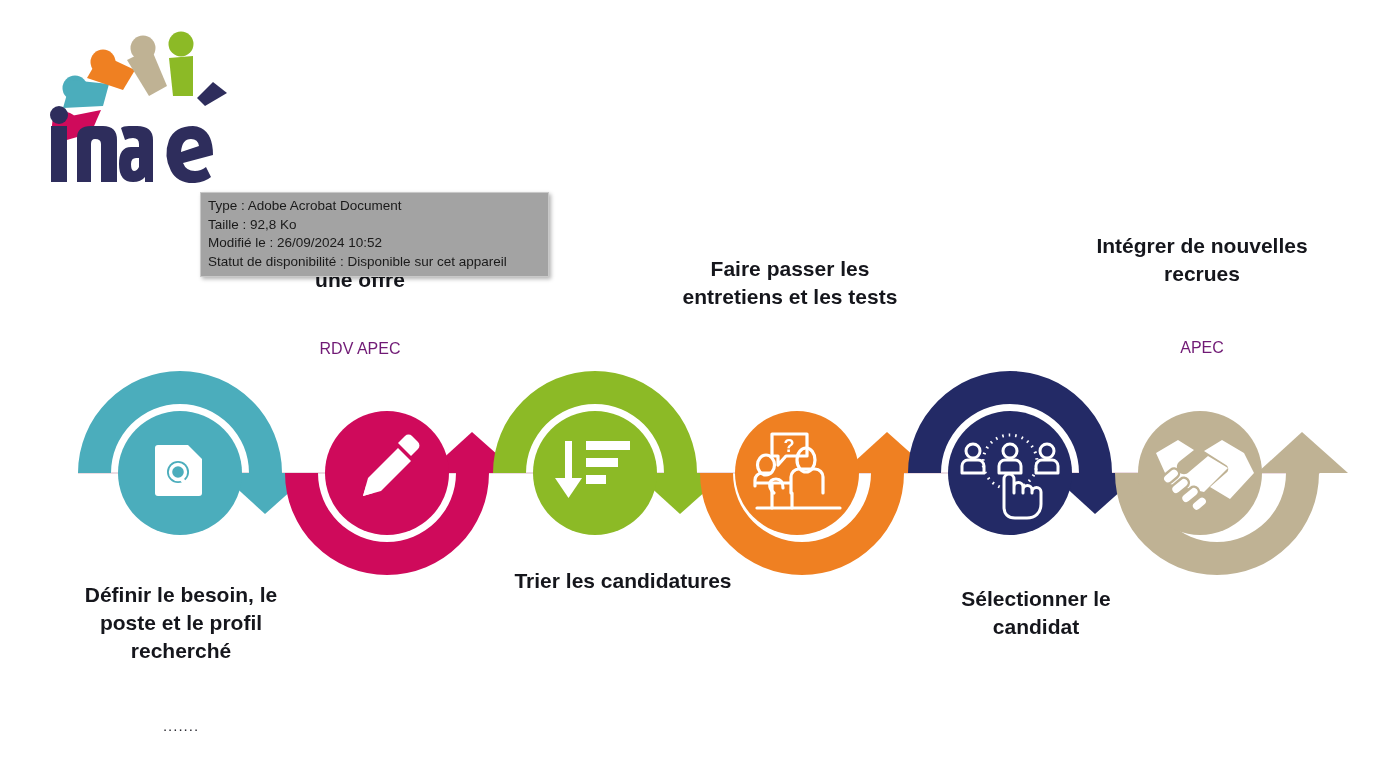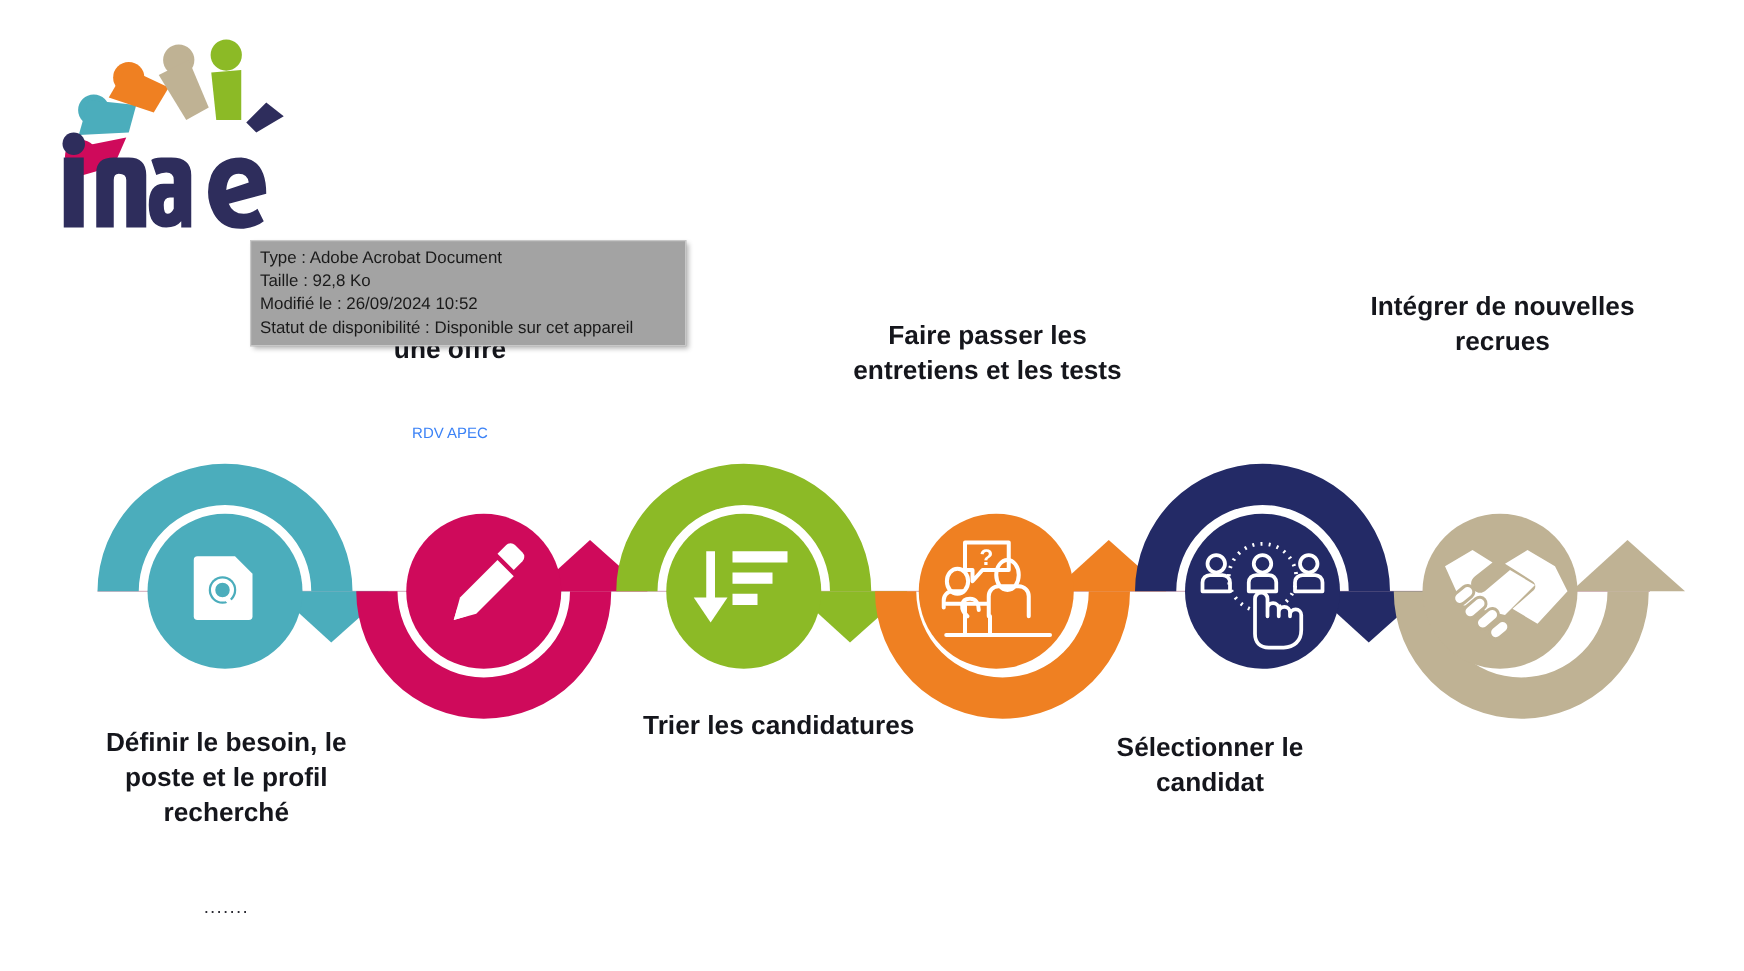--- a/index.html
+++ b/index.html
@@ -61,33 +61,33 @@
     font-weight: bold;
     font-size: 21px;
     line-height: 1.34;
     color: #15161c;
     font-family: "Liberation Sans", sans-serif;
   }
   .step-sub {
     position: absolute;
     text-align: center;
     font-weight: normal;
-    font-size: 12px;
+    font-size: 16px;
     line-height: 1.3;
-    color: #3b82f6;
+    color: #701a75;
     font-family: "Liberation Sans", sans-serif;
   }
 
   .lbl-1 { left: 70px;   top: 581px;  width: 222px; }
   .sub-1 { left: 70px;   top: 716px;  width: 222px; font-size: 15px; letter-spacing: 1px; color:#2b2b33;}
   .lbl-2 { left: 250px;  top: 238px;  width: 220px; }
   .sub-2 { left: 250px;  top: 339px;  width: 220px; }
   .lbl-3 { left: 512px;  top: 567px;  width: 222px; }
   .lbl-4 { left: 678px;  top: 255px;  width: 224px; }
-  .lbl-5 { left: 856px;  top: 585px;  width: 224px; }
+  .lbl-5 { left: 924px;  top: 585px;  width: 224px; }
   .lbl-6 { left: 1093px; top: 232px;  width: 218px; }
   .sub-6 { left: 1093px; top: 338px;  width: 218px; }
 
   
   #tooltip {
     position: absolute;
     left: 200px;
     top: 192px;
     width: 349px;
     box-sizing: border-box;
@@ -250,20 +250,21 @@
   <div class="step-label lbl-2">Rédiger et diffuser une offre</div>
   <div class="step-sub  sub-2">RDV APEC</div>
 
   <div class="step-label lbl-3">Trier les candidatures</div>
 
   <div class="step-label lbl-4">Faire passer les entretiens et les tests</div>
 
   <div class="step-label lbl-5">Sélectionner le candidat</div>
 
   <div class="step-label lbl-6">Intégrer de nouvelles recrues</div>
+  <div class="step-sub  sub-6">APEC</div>
 
   <div id="tooltip">
     <span class="tip-line">Type : Adobe Acrobat Document</span>
     <span class="tip-line">Taille : 92,8 Ko</span>
     <span class="tip-line">Modifié le : 26/09/2024 10:52</span>
     <span class="tip-line">Statut de disponibilité : Disponible sur cet appareil</span>
   </div>
 
 </div>
 

